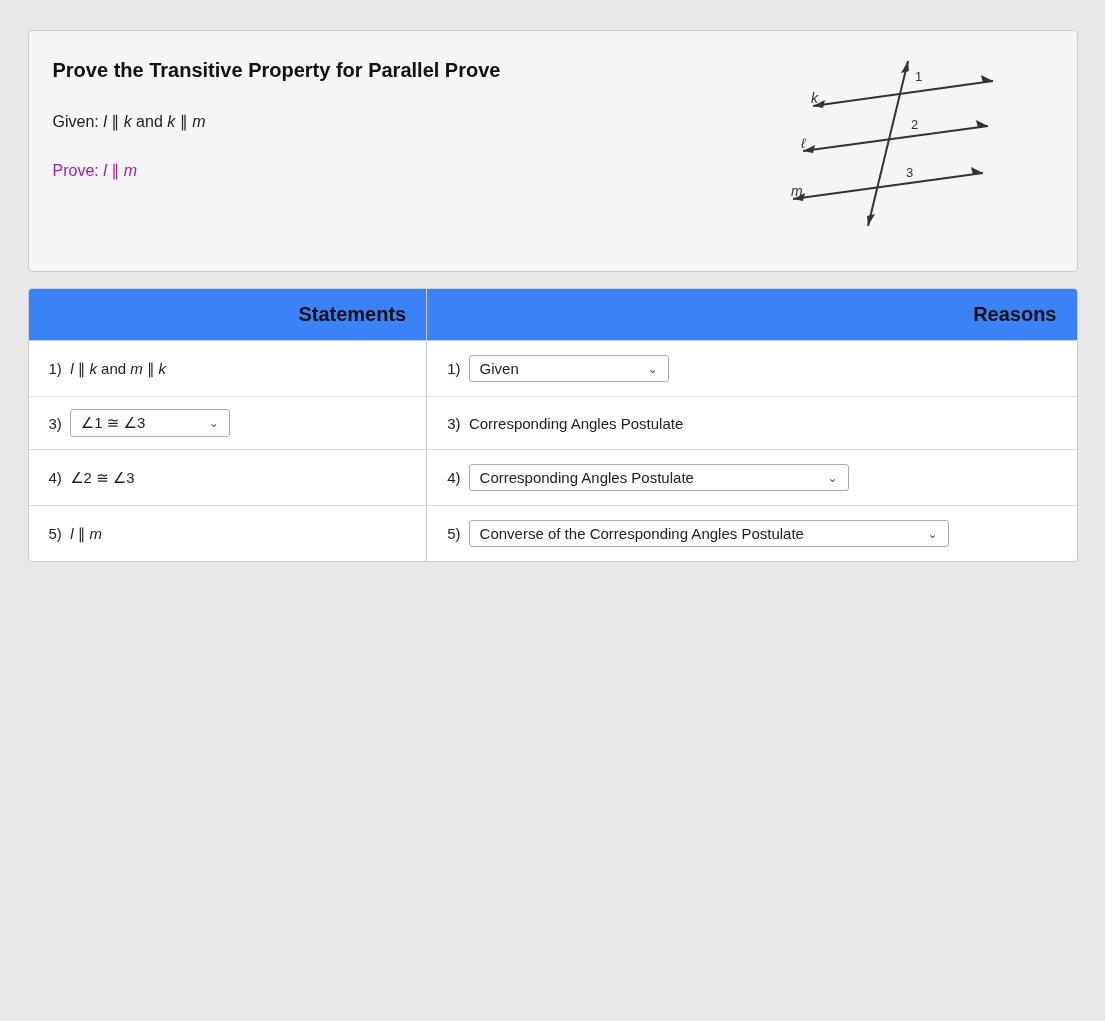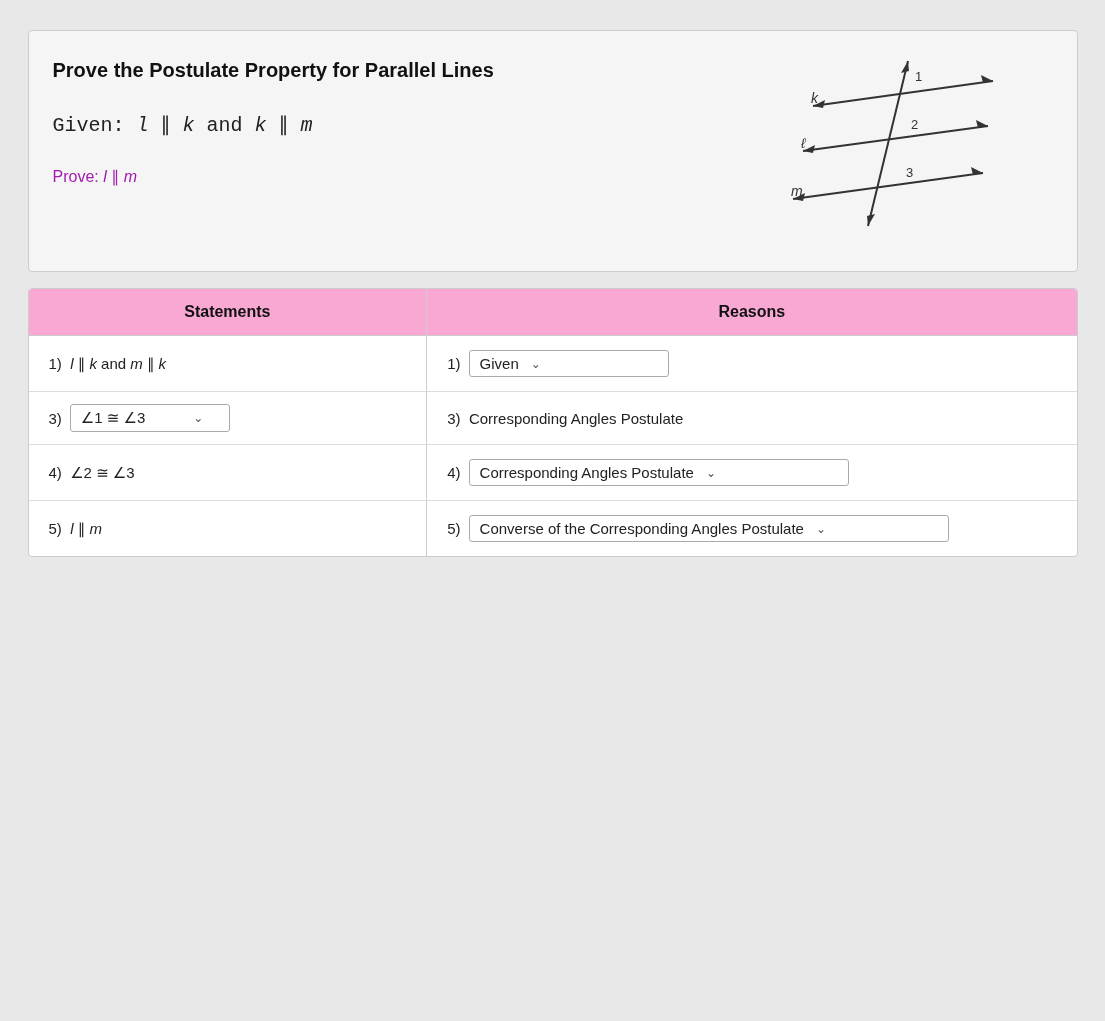--- a/index.html
+++ b/index.html
@@ -33,23 +33,22 @@
       flex-direction: column;
       gap: 30px;
       padding-top: 8px;
     }
     .top-title {
       font-size: 20px;
       font-weight: bold;
       color: #111;
     }
     .top-given {
-      font-size: 20px;
+      font-size: 16px;
       color: #222;
-      font-family: Liberation Mono, monospace;
     }
     .top-prove {
       font-size: 16px;
       color: #a21caf;
     }
     .top-right {
       width: 320px;
       display: flex;
       align-items: center;
       justify-content: center;
@@ -68,27 +67,27 @@
       background: #fff;
       border: 1px solid #ccc;
       border-radius: 4px;
       overflow: hidden;
     }
     .proof-table {
       width: 100%;
       border-collapse: collapse;
     }
     .proof-table th {
-      text-align: center;
+      text-align: right;
       padding: 14px 20px;
-      font-size: 16px;
+      font-size: 20px;
       font-weight: bold;
       color: #111;
       border-bottom: 1px solid #ccc;
-      background: #f9a8d4;
+      background: #3b82f6;
     }
     .proof-table th:first-child {
       width: 38%;
       border-right: 1px solid #ccc;
     }
     .proof-table td {
       padding: 14px 20px;
       font-size: 15px;
       color: #222;
       vertical-align: middle;
@@ -108,21 +107,21 @@
       gap: 8px;
     }
     .reason-cell {
       display: flex;
       align-items: center;
       gap: 8px;
     }
     .dropdown-box {
       display: inline-flex;
       align-items: center;
-      justify-content: flex-start;
+      justify-content: space-between;
       border: 1px solid #aaa;
       border-radius: 3px;
       padding: 4px 10px;
       background: #fff;
       min-width: 200px;
       cursor: pointer;
       font-size: 15px;
       color: #222;
     }
     .dropdown-box .chevron {
@@ -143,21 +142,21 @@
     .row-3 td {
       padding-top: 12px;
       padding-bottom: 12px;
     }
   </style>
 </head>
 <body>
 
 <div class="top-section">
   <div class="top-left">
-    <div class="top-title">Prove the Postulate Property for Parallel Lines</div>
+    <div class="top-title">Prove the Transitive Property for Parallel Prove</div>
     <div class="top-given">
       Given: <em>l</em> ∥ <em>k</em> and <em>k</em> ∥ <em>m</em>
     </div>
     <div class="top-prove">
       Prove: <em>l</em> ∥ <em>m</em>
     </div>
   </div>
   <div class="top-right">
 
     <svg class="diagram-svg" viewBox="0 0 280 200">

